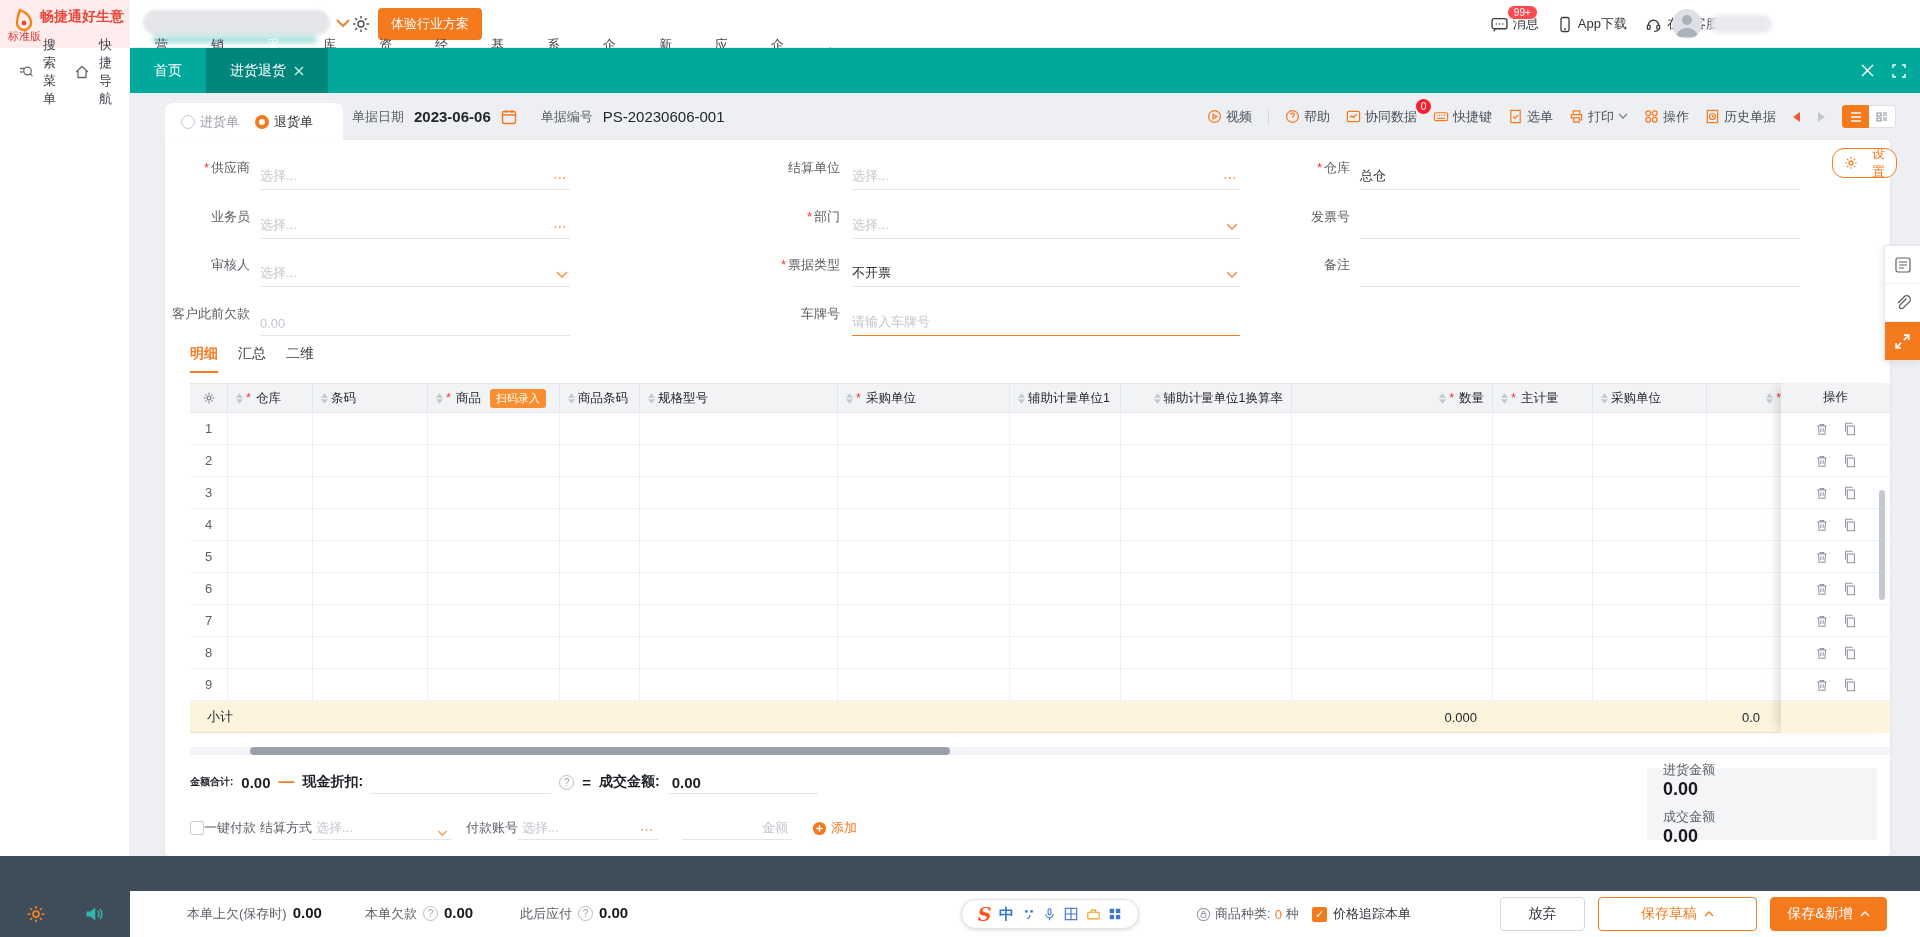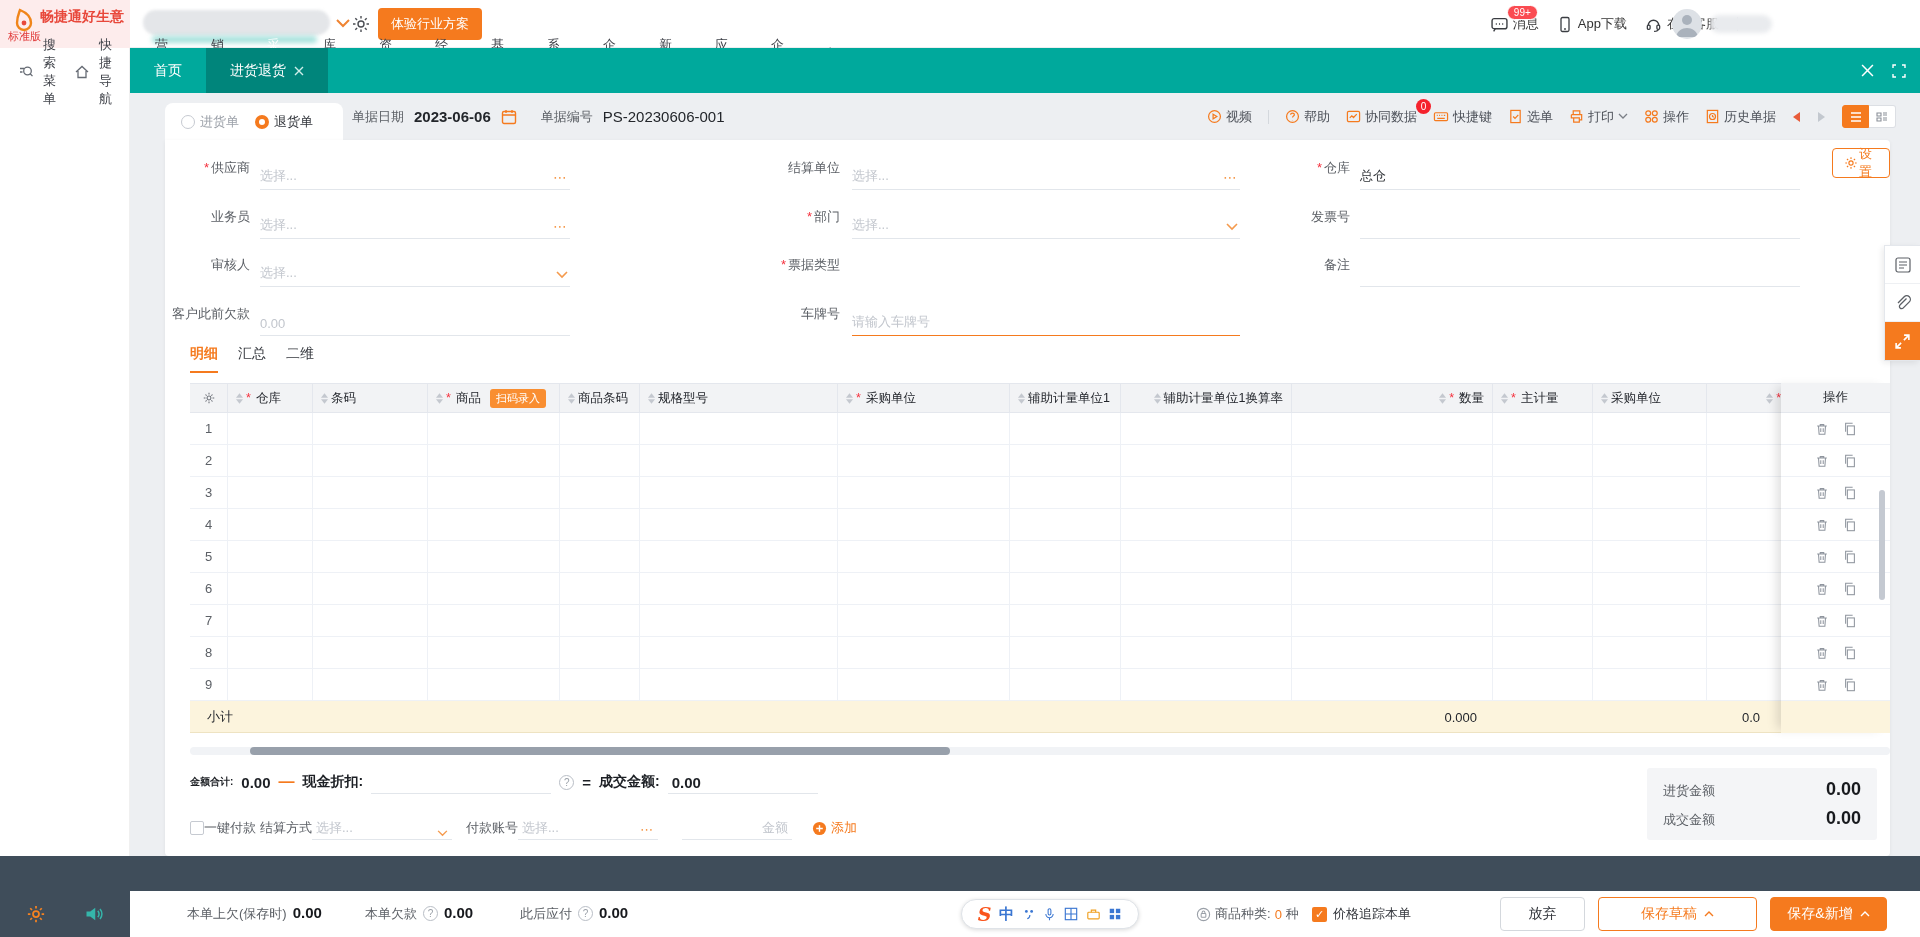--- a/index.html
+++ b/index.html
@@ -64,22 +64,22 @@
   
   .card{left:165px;top:140px;width:1725px;height:716px;background:#fff;border-radius:0 4px 4px 4px;
         box-shadow:0 1px 4px rgba(0,0,0,.06);}
   .flabel{position:absolute;height:20px;line-height:20px;text-align:right;color:#5c6066;white-space:nowrap;}
   .star{color:#f5303d;margin-right:2px;}
   .finput{position:absolute;height:26px;border-bottom:1px solid #e2e6eb;display:flex;align-items:flex-end;
           padding-bottom:4px;color:#2d3035;cursor:text;}
   .finput.focus{border-bottom:1.5px solid #f57a1e;}
   .ph{color:#c2c6cd;}
   .suffix{position:absolute;right:2px;bottom:4px;color:#f59a4d;font-size:14px;letter-spacing:1px;cursor:pointer;}
-  .setbtn{left:1667px;top:8px;height:30px;padding:0 11px;border:1px solid #f57a1e;border-radius:4px;color:#f57a1e;
-          display:flex;align-items:center;gap:1px;cursor:pointer;background:#fff;}
+  .setbtn{left:1667px;top:8px;height:30px;padding:0 11px;border:1px solid #f57a1e;border-radius:12px;color:#f57a1e;
+          display:flex;align-items:center;gap:14px;cursor:pointer;background:#fff;}
 
   
   .dtabs{left:25px;top:205px;display:flex;gap:20px;font-size:14px;}
   .dtab{padding-bottom:8px;cursor:pointer;color:#33363c;}
   .dtab.active{color:#f57a1e;border-bottom:2px solid #f57a1e;font-weight:bold;}
 
   
   .tbl{left:25px;top:243px;width:1700px;}
   .thead{display:flex;height:30px;background:#f2f3f5;border-top:1px solid #e4e7ed;}
   .th{display:flex;align-items:center;gap:3px;padding:0 8px;border-right:1px solid #e4e7ed;border-bottom:1px solid #e4e7ed;
@@ -108,21 +108,21 @@
   .bignum{font-size:15px;font-weight:bold;color:#1d2025;}
   .minus{color:#f57a1e;font-weight:bold;font-size:16px;}
   .uinput{border-bottom:1px solid #e2e6eb;height:24px;display:flex;align-items:flex-end;padding:0 4px 2px;}
   .qmark{width:15px;height:15px;border-radius:50%;border:1px solid #b9bec6;color:#9aa0a8;font-size:10px;
          display:flex;align-items:center;justify-content:center;}
   .payrow{left:25px;top:676px;display:flex;align-items:center;color:#5c6066;}
   .cbox{width:14px;height:14px;border:1px solid #c6cad1;border-radius:2px;background:#fff;}
   .addlink{color:#f57a1e;display:flex;align-items:center;gap:4px;cursor:pointer;}
   .sumbox{left:1482px;top:628px;width:230px;height:72px;background:#f4f5f7;border-radius:3px;
           display:flex;flex-direction:column;justify-content:center;gap:8px;padding:0 16px;}
-  .sumline{display:flex;justify-content:space-between;align-items:baseline;}
+  .sumline{display:flex;justify-content:space-between;align-items:baseline;flex-direction:column;}
   .sumlabel{color:#5c6066;}
   .sumval{font-size:18px;font-weight:bold;color:#17191d;}
 
   
   .rail{left:1884px;top:245px;width:36px;background:#fff;border:1px solid #e4e7ec;border-right:none;
         box-shadow:-2px 2px 6px rgba(0,0,0,.08);}
   .railcell{height:38px;display:flex;align-items:center;justify-content:center;border-bottom:1px solid #eef0f3;cursor:pointer;}
   .railcell.orange{background:#f57a1e;border-bottom:none;}
 
   
@@ -474,20 +474,26 @@
     <div class="finput" style="left:1195px;top:73px;width:440px"></div>
 
     <div class="flabel" style="left:0;top:115px;width:85px"><span>审核人</span></div>
     <div class="finput" style="left:95px;top:121px;width:310px">
         <span class="ph">选择...</span>
       <svg class="suffix" style="bottom:7px" width="12" height="8" viewBox="0 0 12 8">
           <path d="M1 1l5 5 5-5" fill="none" stroke="#f59a4d" stroke-width="1.6"></path>
         </svg>
       </div>
     <div class="flabel" style="left:560px;top:115px;width:115px"><span class="star">*</span><span>票据类型</span></div>
+    <div class="finput" style="left:687px;top:121px;width:388px">
+        <span>不开票</span>
+      <svg class="suffix" style="bottom:7px" width="12" height="8" viewBox="0 0 12 8">
+          <path d="M1 1l5 5 5-5" fill="none" stroke="#f59a4d" stroke-width="1.6"></path>
+        </svg>
+      </div>
     <div class="flabel" style="left:1080px;top:115px;width:105px"><span>备注</span></div>
     <div class="finput" style="left:1195px;top:121px;width:440px"></div>
 
     <div class="flabel" style="left:0;top:164px;width:85px"><span>客户此前欠款</span></div>
     <div class="finput" style="left:95px;top:170px;width:310px">
         <span class="ph">0.00</span>
       </div>
     <div class="flabel" style="left:560px;top:164px;width:115px"><span>车牌号</span></div>
     <div class="finput focus" style="left:687px;top:170px;width:388px">
         <span class="ph">请输入车牌号</span>

